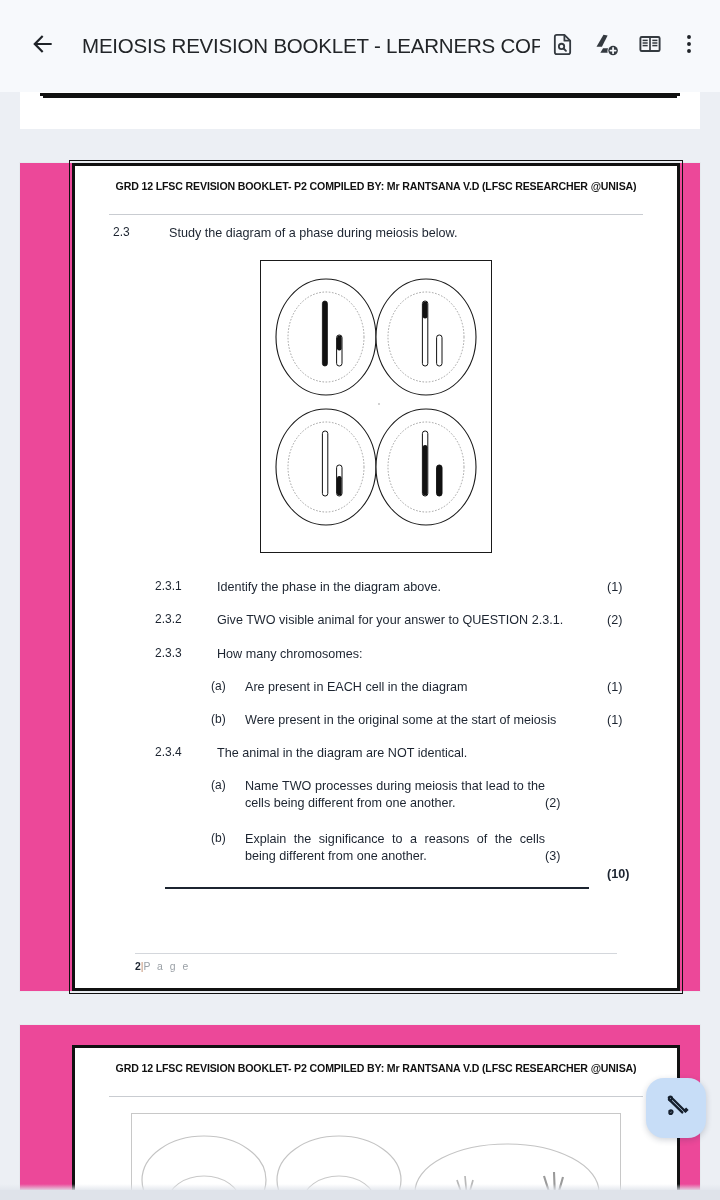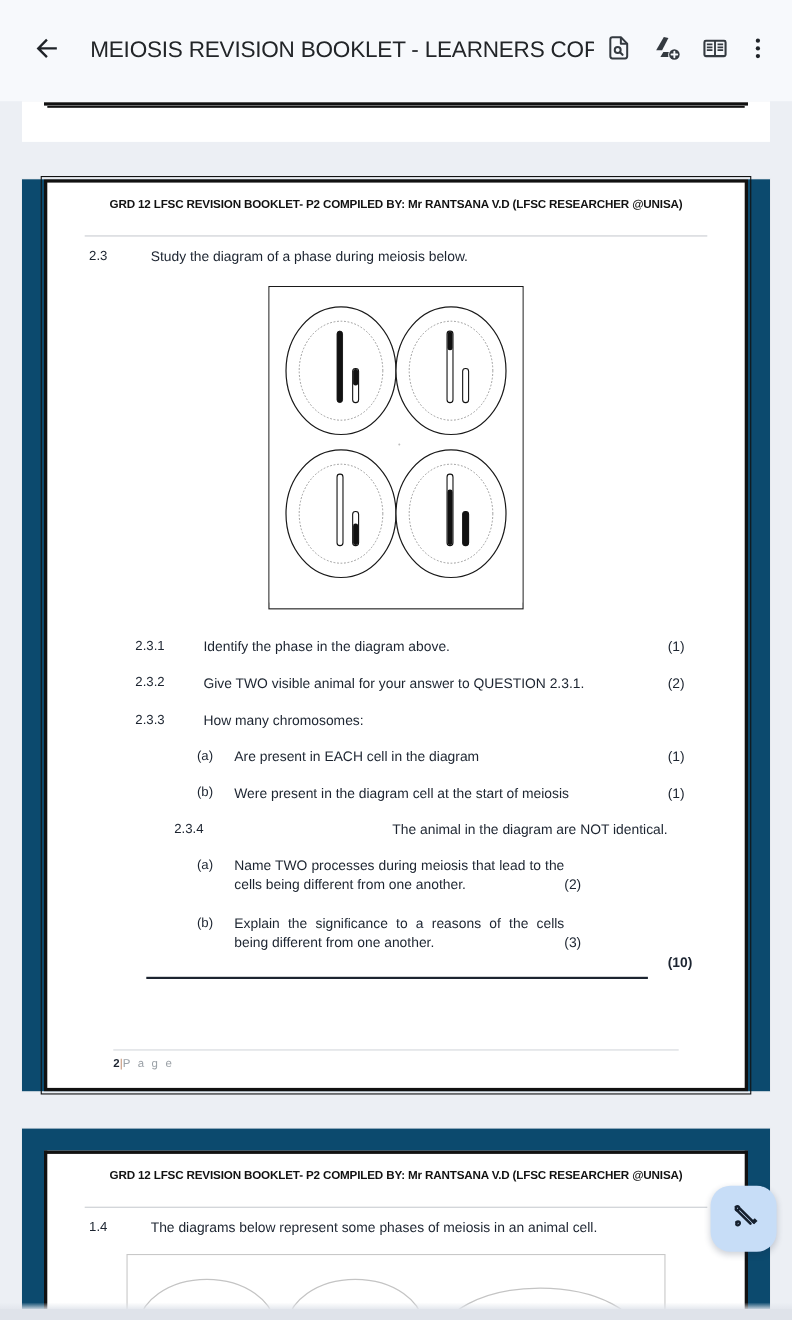--- a/index.html
+++ b/index.html
@@ -63,24 +63,25 @@
     position: absolute;
     top: 92px; left: 0;
     width: 720px;
     height: 1108px;
     background: #eceff4;
     overflow: hidden;
   }
 
   .page {
     position: relative;
-    background: #0c4a6e;
+    background: #ec4899;
     margin: 0 auto;
     width: 680px;
     box-shadow: 0 0 0 1px rgba(0,0,0,0.02);
+    padding-left: 32px;
   }
 
   
   .page-gap {
     height: 14px;
     background: #eceff4;
   }
 
   
   .page-frame {
@@ -392,26 +393,26 @@
             </div>
 
             <div class="qsublist">
               <div class="qrow">
                 <div class="qnum">(a)</div>
                 <div class="qtext">Are present in EACH cell in the diagram</div>
                 <div class="qmarks">(1)</div>
               </div>
               <div class="qrow">
                 <div class="qnum">(b)</div>
-                <div class="qtext">Were present in the diagram cell at the start of meiosis</div>
+                <div class="qtext">Were present in the original some at the start of meiosis</div>
                 <div class="qmarks">(1)</div>
               </div>
             </div>
 
-            <div class="qrow" style="margin-top:4px;text-align:right;">
+            <div class="qrow" style="margin-top:4px;">
               <div class="qnum">2.3.4</div>
               <div class="qtext">The animal in the diagram are NOT identical.</div>
               <div class="qmarks"></div>
             </div>
 
             <div class="qsublist">
               <div class="qrow" style="margin-bottom:20px;">
                 <div class="qnum">(a)</div>
                 <div class="qtext just" style="max-width:300px;">Name TWO processes during meiosis that lead to the cells being different from one another.</div>
                 <div class="qmarks" style="align-self:flex-end;">(2)</div>
@@ -442,24 +443,20 @@
     <div class="page-gap"></div>
 
     <div class="page" style="height:200px;overflow:hidden;">
       <div class="page-frame" style="border-bottom:none;outline:none;">
         <div class="page-frame-inner">
 
           <div class="doc-header">GRD 12 LFSC REVISION BOOKLET- P2   COMPILED BY: Mr RANTSANA V.D (LFSC RESEARCHER @UNISA)</div>
 
           <hr class="header-rule">
 
-          <div class="qrow q-main">
-            <div class="qnum">1.4</div>
-            <div class="qtext">The diagrams below represent some phases of meiosis in an animal cell.</div>
-          </div>
 
           <div class="diagram-wrap" style="margin-top:16px;">
             <div style="border:1px solid #c8c8c8;width:490px;height:90px;overflow:hidden;background:#fff;">
               <svg width="490" height="90" viewBox="0 0 490 90" aria-hidden="true">
                 <ellipse cx="72" cy="66" rx="62" ry="44" fill="none" stroke="#c4c4c4" stroke-width="1.2"></ellipse>
                 <ellipse cx="72" cy="88" rx="36" ry="26" fill="none" stroke="#c9c9c9" stroke-width="1.1"></ellipse>
                 <ellipse cx="207" cy="66" rx="62" ry="44" fill="none" stroke="#c4c4c4" stroke-width="1.2"></ellipse>
                 <ellipse cx="207" cy="88" rx="36" ry="26" fill="none" stroke="#c9c9c9" stroke-width="1.1"></ellipse>
                 <path d="M199 78 l4 14 M207 76 l0 16 M215 78 l-4 14" stroke="#b8b8b8" stroke-width="1.6" fill="none"></path>
                 <ellipse cx="375" cy="78" rx="92" ry="48" fill="none" stroke="#c4c4c4" stroke-width="1.2"></ellipse>

